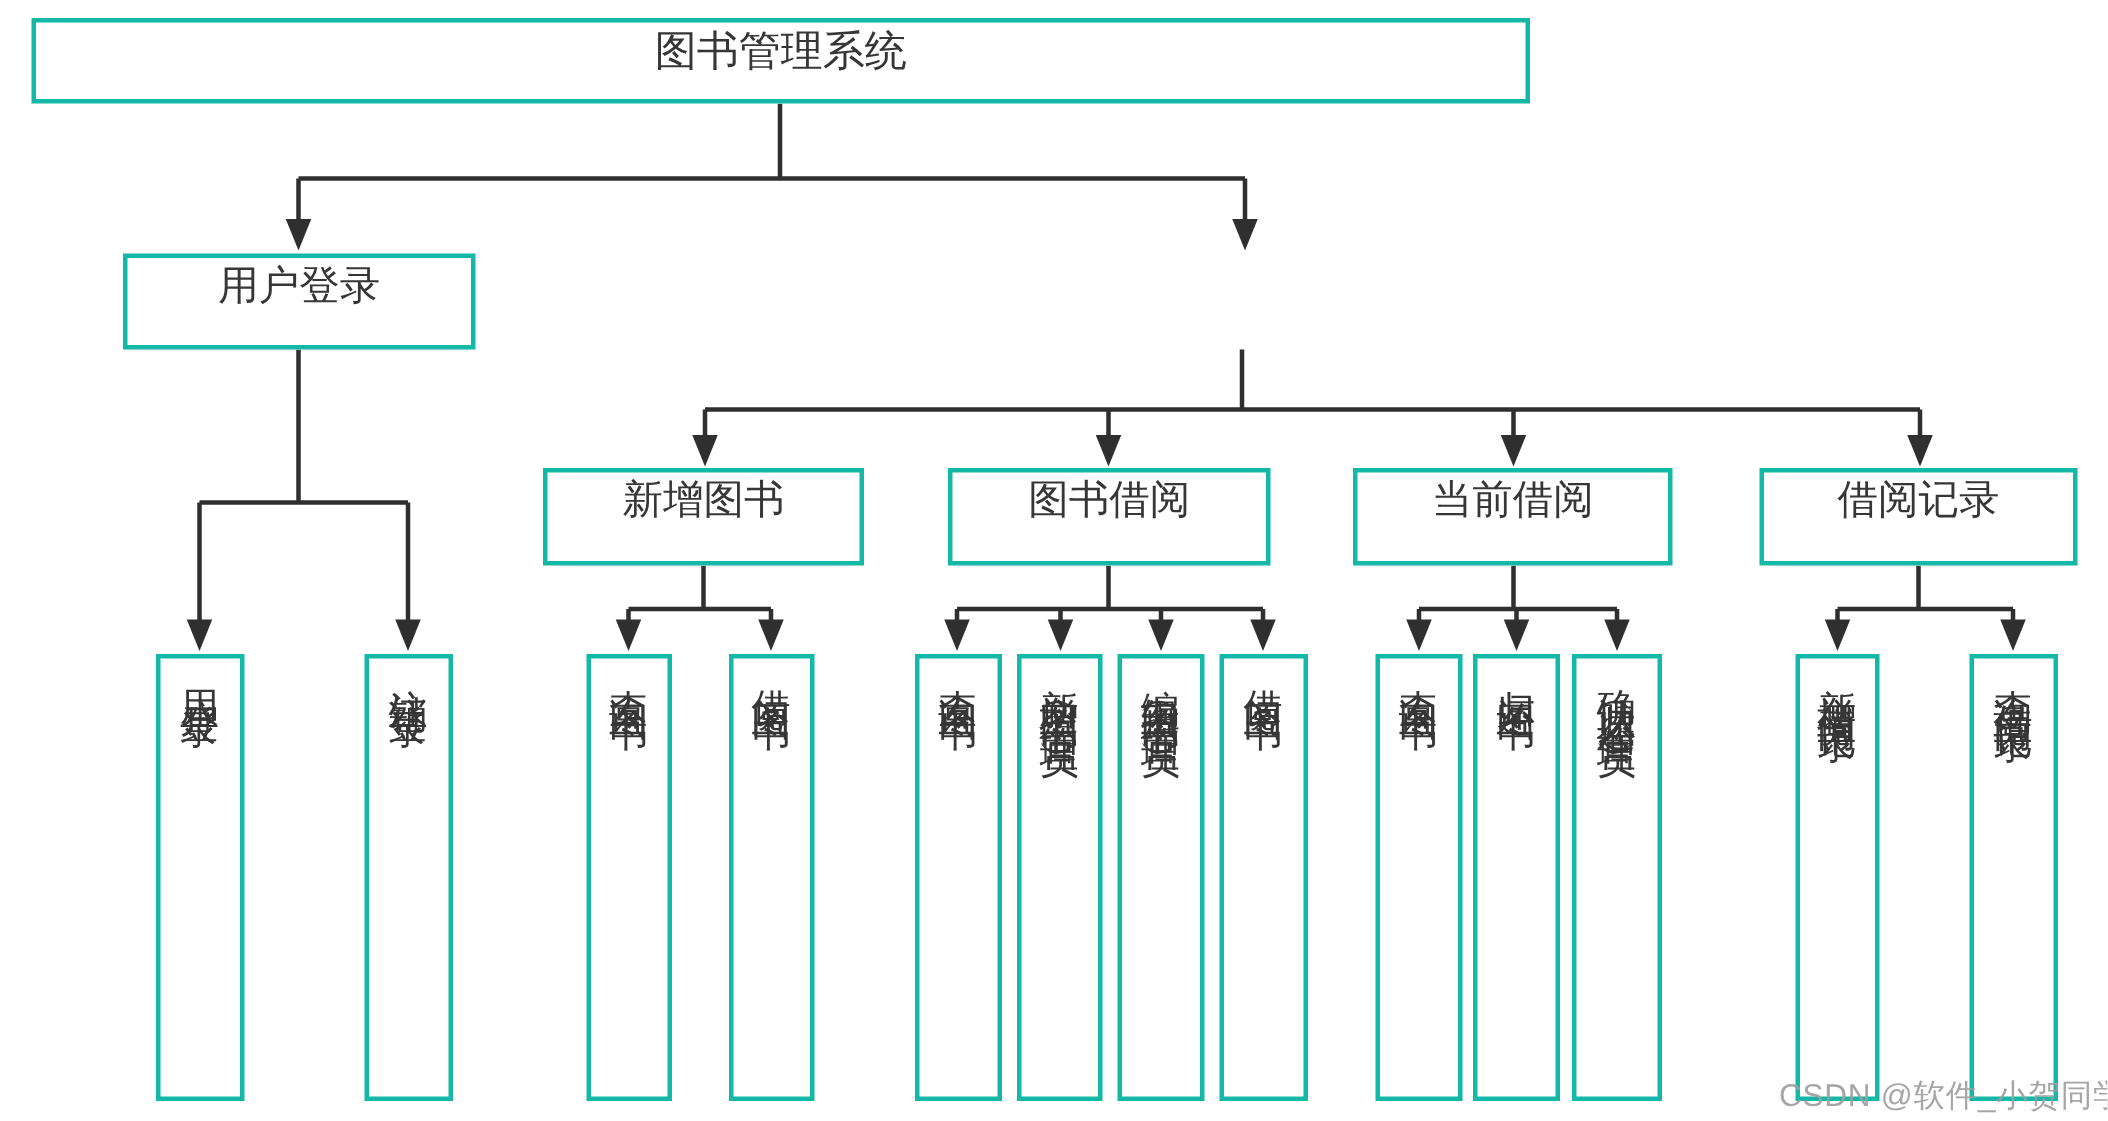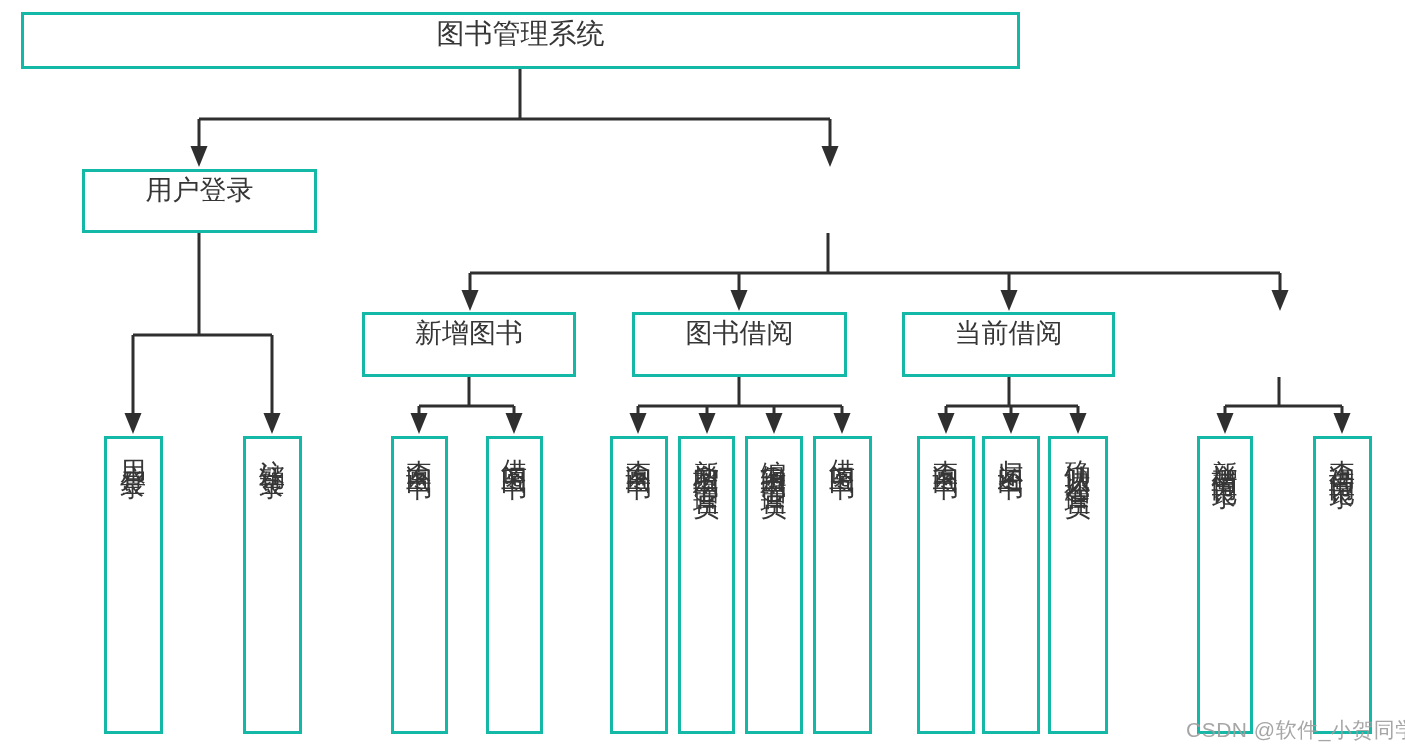--- a/index.html
+++ b/index.html
@@ -92,20 +92,23 @@
 
   <div class="node hbox" style="left:362px; top:312px; width:214px; height:65px;">
     <span>新增图书</span>
   </div>
   <div class="node hbox" style="left:632px; top:312px; width:215px; height:65px;">
     <span>图书借阅</span>
   </div>
   <div class="node hbox" style="left:902px; top:312px; width:213px; height:65px;">
     <span>当前借阅</span>
   </div>
+  <div class="node hbox" style="left:1173px; top:312px; width:212px; height:65px;">
+    <span>借阅记录</span>
+  </div>
 
   <div class="node leaf" style="left:104px; top:436px; width:59px; height:298px;">
     <span class="vtext">用户登录</span>
   </div>
   <div class="node leaf" style="left:243px; top:436px; width:59px; height:298px;">
     <span class="vtext">注销登录</span>
   </div>
 
   <div class="node leaf" style="left:391px; top:436px; width:57px; height:298px;">
     <span class="vtext">查询图书</span>

